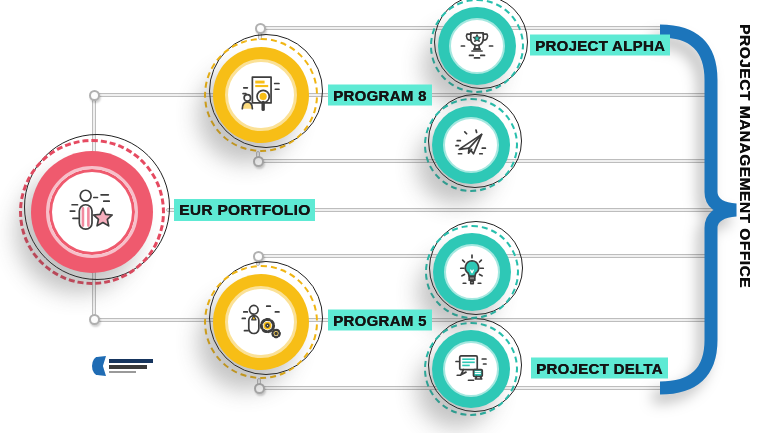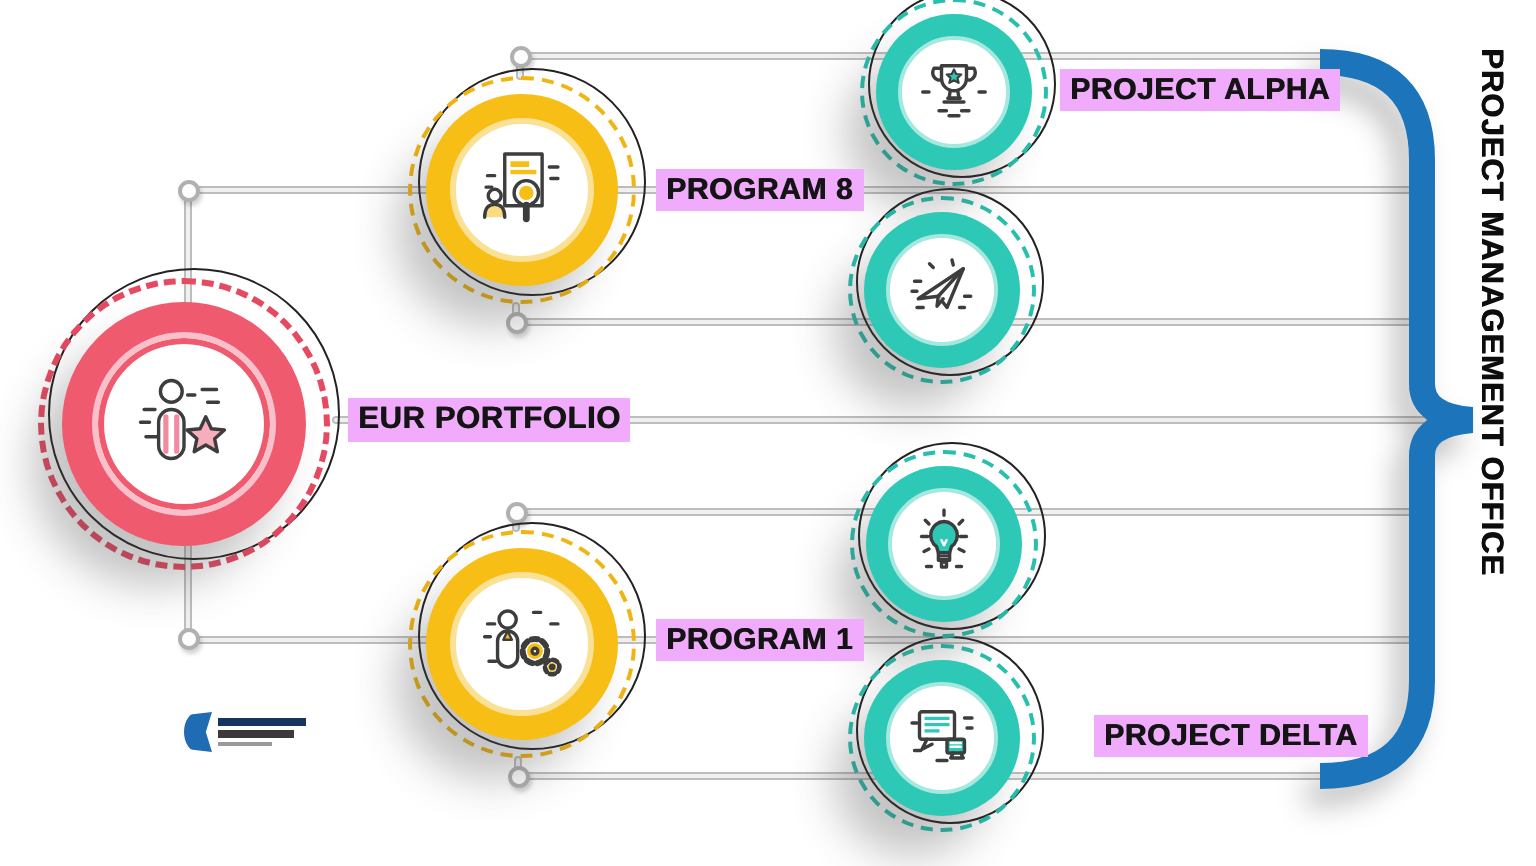--- a/index.html
+++ b/index.html
@@ -25,21 +25,21 @@
   .pink .circle-inner{border:3px solid #f7c0ca;box-shadow:0 0 0 3px #EF5A6E inset;}
   .pink .ring-dashed{border:3px dashed #e64a61;}
   .yellow .circle-solid{background:#F7BE16;}
   .yellow .circle-inner{border:3px solid #fbe196;}
   .yellow .ring-dashed{border:2.6px dashed #F0B512;}
   .teal .circle-solid{background:#2EC8B6;}
   .teal .circle-inner{border:2.5px solid #a5e8e0;}
   .teal .ring-dashed{border:2.4px dashed #27BFAD;}
 
   
-  .label{position:absolute;font-weight:bold;color:#141414;background:#f0abfc;padding:2px 5px;
+  .label{position:absolute;font-weight:bold;color:#141414;background:#5eead4;padding:2px 5px;
          letter-spacing:.3px;white-space:nowrap;transform:translateY(-50%);z-index:6;
          text-shadow:.4px 0 0 #141414;}
   .label-15{font-size:15px;}
   .label-16{font-size:15.5px;}
 
   #pmo-title{position:absolute;left:736px;top:24px;height:402px;writing-mode:vertical-rl;
          font-weight:bold;font-size:15.5px;letter-spacing:.5px;color:#0d0d0d;white-space:nowrap;
          text-shadow:.4px 0 0 #0d0d0d;z-index:6;}
 
   #brace-svg{position:absolute;left:650px;top:20px;z-index:4;
@@ -138,21 +138,21 @@
           </g>
           <g>
             <circle cx="53" cy="48" r="5" stroke-width="2.4" stroke-dasharray="2.4 1.9"></circle>
             <circle cx="53" cy="48" r="3" fill="#F7BE16" stroke="none"></circle>
             <circle cx="53" cy="48" r="1.1" fill="#fff"></circle>
           </g>
         </svg>
       </div>
     </div>
   </div>
-  <div class="label label-15" style="left:328px;top:320px;">PROGRAM 1</div>
+  <div class="label label-15" style="left:328px;top:320px;">PROGRAM 5</div>
 
   <div class="teal">
     <div class="ring-black" style="left:434px;top:-5px;width:94px;height:94px;"></div>
     <div class="ring-dashed" style="left:430px;top:-1px;width:94px;height:94px;"></div>
     <div class="circle-solid" style="left:438px;top:7px;width:78px;height:78px;">
       <div class="circle-inner" style="width:56px;height:56px;">
         <svg class="icon-svg" width="40" height="40" viewBox="0 0 64 64" fill="none" stroke="#3d3d3d" stroke-width="1.7" stroke-linecap="round" stroke-linejoin="round">
           <path d="M22 11h20v10a10 10 0 0 1-20 0z"></path>
           <path d="M32 14l1.8 3.6 4 .4-3 2.7.9 4-3.7-2.1-3.7 2.1.9-4-3-2.7 4-.4z" fill="#2EC8B6" stroke-width="1.1"></path>
           <path d="M22 13h-6a5 6 0 0 0 6 9 M42 13h6a5 6 0 0 1-6 9"></path>
@@ -209,21 +209,21 @@
           <rect x="18" y="20" width="20" height="2.6" fill="#2EC8B6" stroke="none"></rect>
           <rect x="18" y="25" width="12" height="2.6" fill="#2EC8B6" stroke="none"></rect>
           <rect x="36" y="33" width="14" height="11" rx="1.5" fill="#2EC8B6"></rect>
           <path d="M39 36h8 M39 39h8" stroke="#fff" stroke-width="1.2"></path>
           <path d="M41 44l-2 4h10l-2-4"></path>
           <path d="M8 20h4 M50 16h6 M52 24h4 M10 42h5 M28 50h8"></path>
         </svg>
       </div>
     </div>
   </div>
-  <div class="label label-15" style="left:531px;top:368px;margin-left:16px;">PROJECT DELTA</div>
+  <div class="label label-15" style="left:531px;top:368px;">PROJECT DELTA</div>
 
   <svg id="brace-svg" width="100" height="400" viewBox="0 0 100 400">
     <path d="M10 11 Q61 11 61 60 L61 172 Q61 188 86 190 Q61 192 61 208 L61 320 Q61 368 10 368" fill="none" stroke="#1C75BB" stroke-width="13" stroke-linejoin="miter" stroke-miterlimit="9"></path>
   </svg>
 
   <div id="pmo-title">PROJECT MANAGEMENT OFFICE</div>
 
   <div class="watermark">
     <div class="wm-mark"></div>
     <div class="wm-lines">

